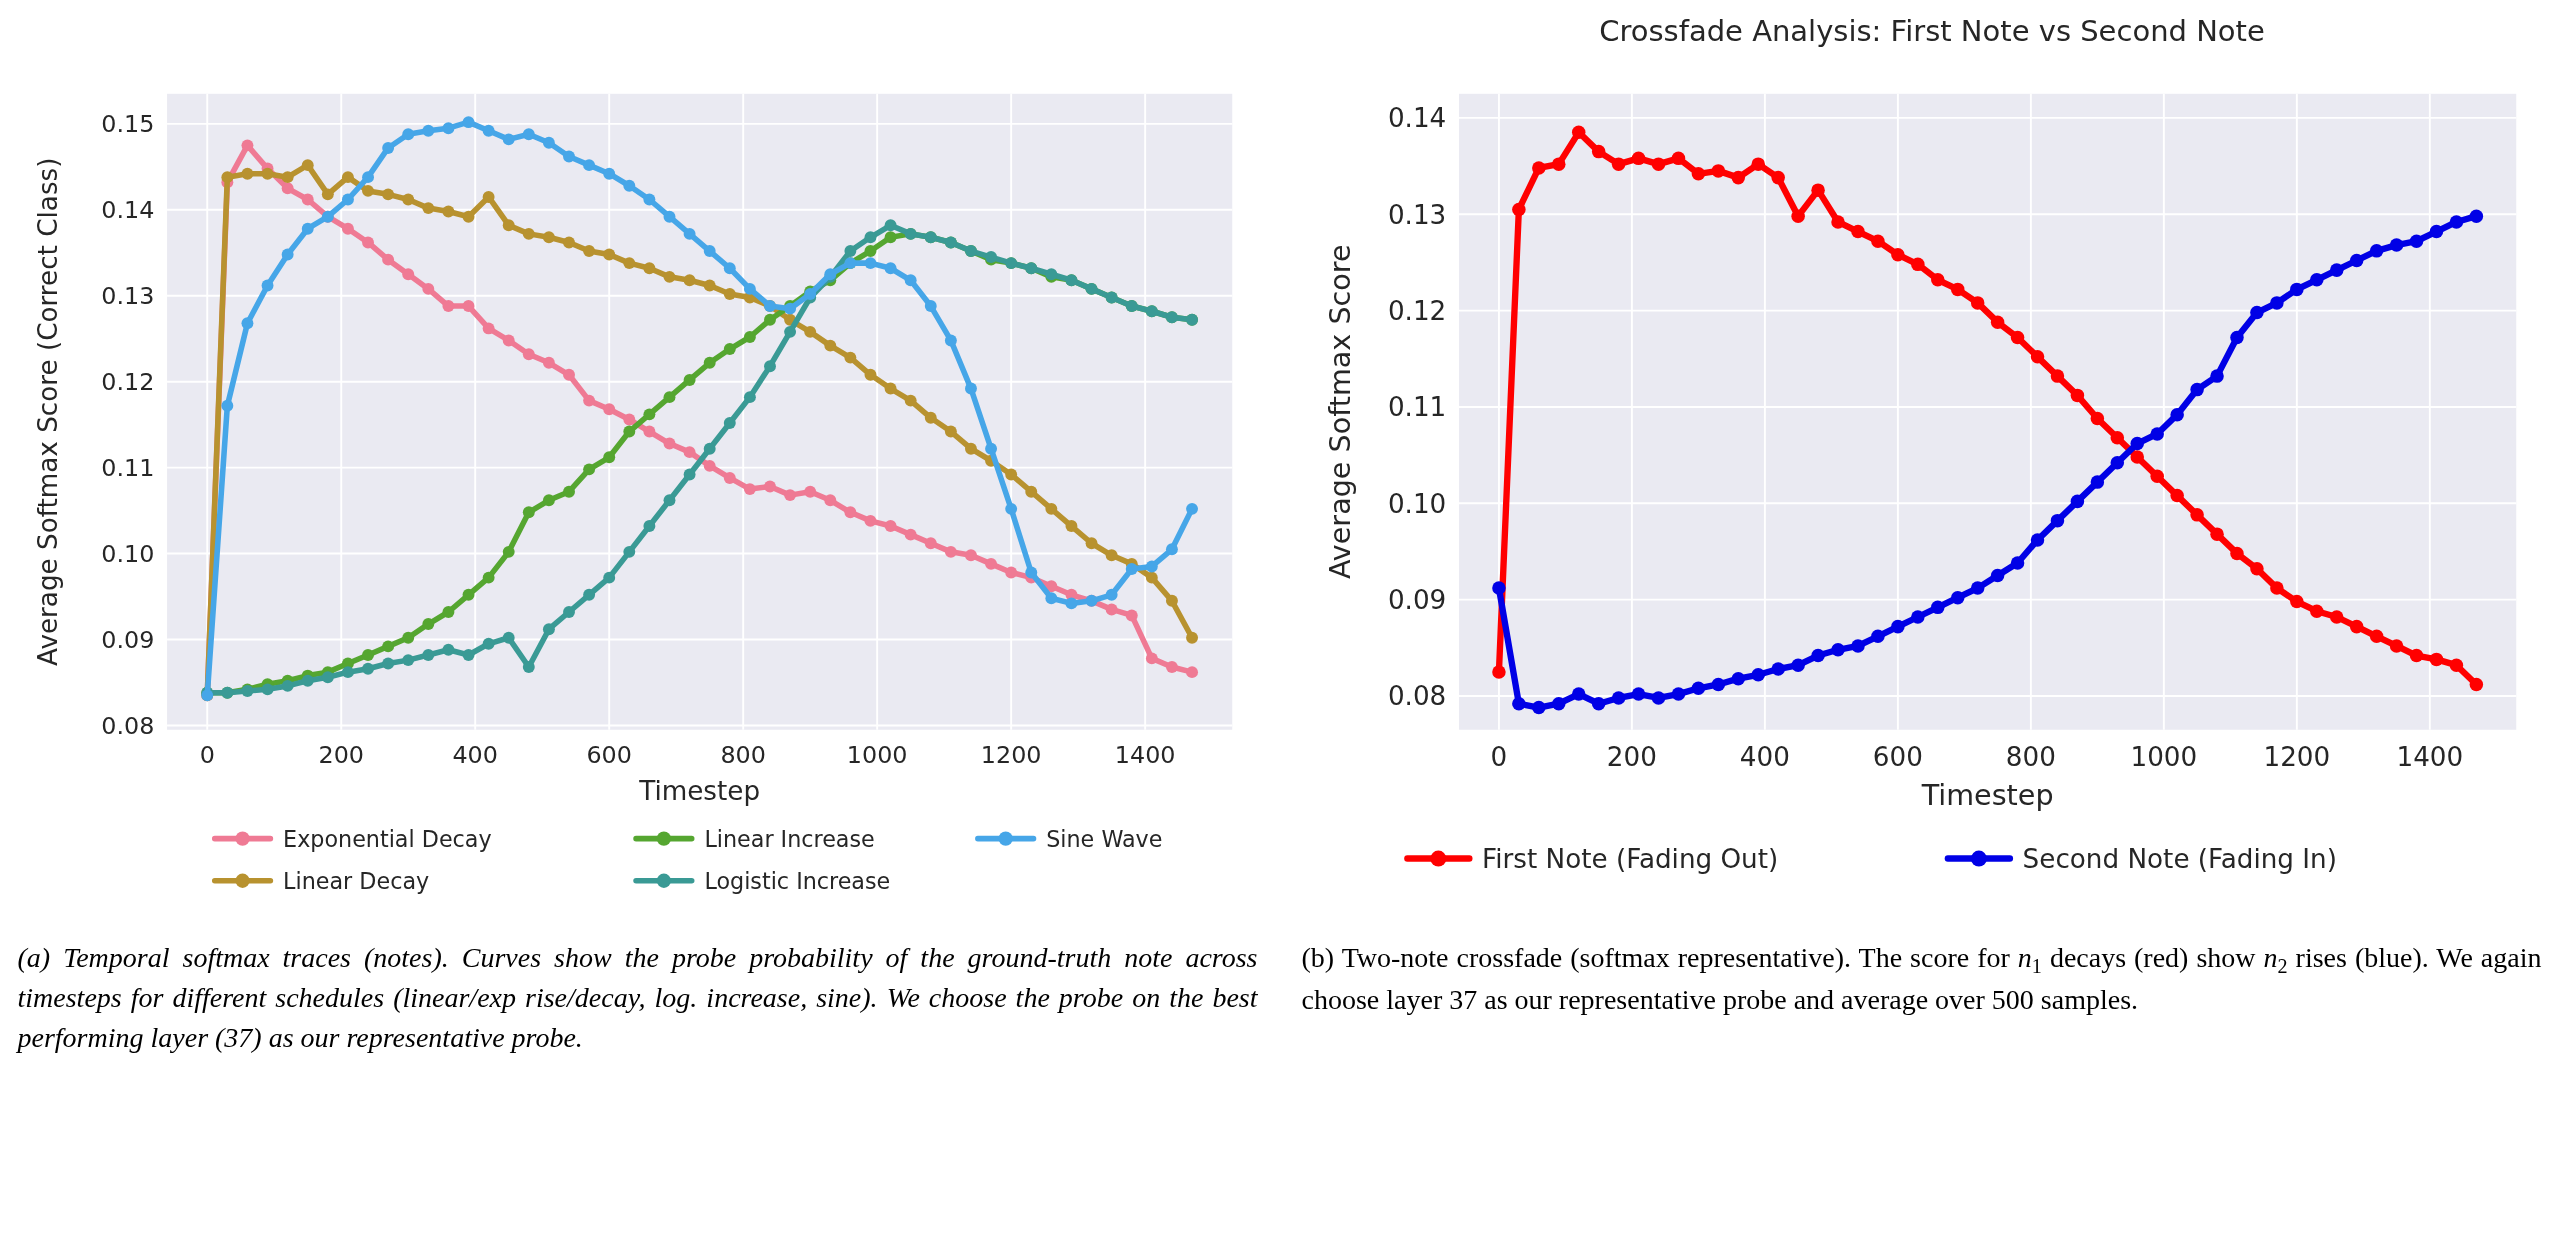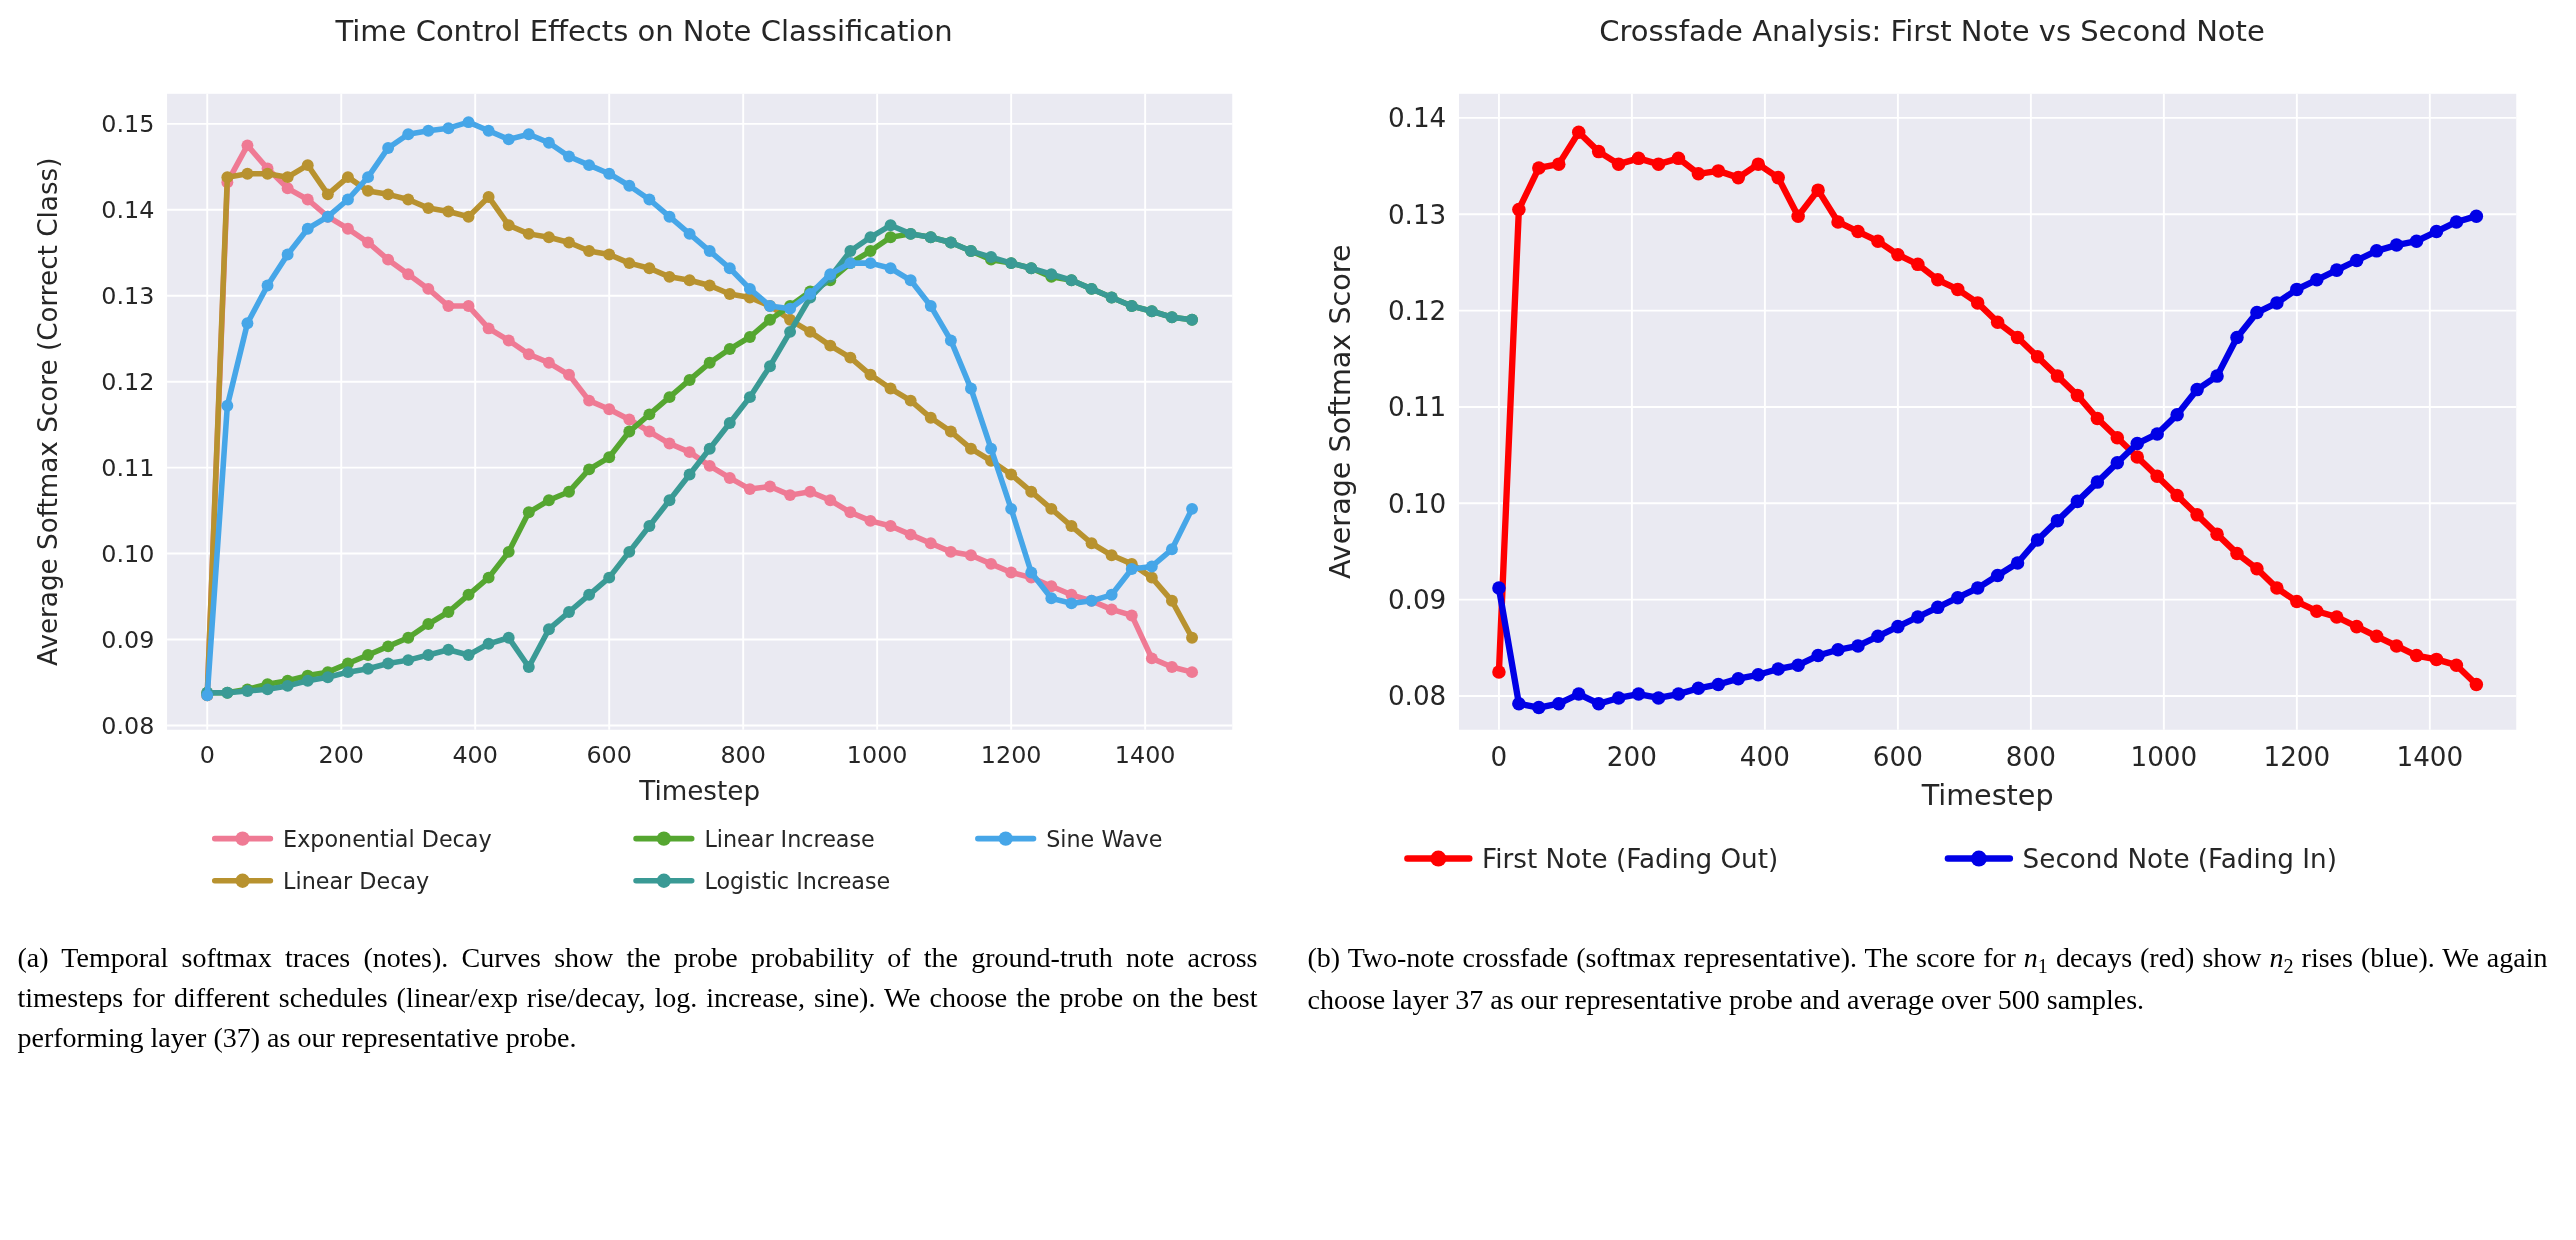--- a/index.html
+++ b/index.html
@@ -57,21 +57,22 @@
     width: 1240px;
     font-family: "Liberation Serif", serif;
     font-size: 28px;
     line-height: 1.42;
     color: #000000;
     text-align: justify;
     text-justify: inter-word;
   }
   .caption-a {
     margin-left: 17.5px;
-    margin-right: 26px;
+    margin-right: 20px;
+    font-style: italic;
   }
   .caption-b {
     margin-left: 24px;
   }
   .sub {
     font-size: 0.72em;
     vertical-align: -0.28em;
   }
   .ital {
     font-style: italic;
@@ -79,21 +80,20 @@
 </style>
 </head>
 <body>
 
 <div class="page">
 
   <div class="figures">
 
     <div class="fig-col">
       <div class="panel">
-        <div class="chart-title">Time Control Effects on Note Classification</div>
         <svg id="svg-a" width="1288" height="938" viewBox="0 0 1620 1180">
             <rect x="210" y="118" width="1340" height="800" fill="#eaeaf2"></rect>
             <line x1="210" y1="912.5945945945946" x2="1550" y2="912.5945945945946" stroke="#ffffff" stroke-width="2.4"></line>
             <line x1="210" y1="804.4864864864866" x2="1550" y2="804.4864864864866" stroke="#ffffff" stroke-width="2.4"></line>
             <line x1="210" y1="696.3783783783783" x2="1550" y2="696.3783783783783" stroke="#ffffff" stroke-width="2.4"></line>
             <line x1="210" y1="588.2702702702702" x2="1550" y2="588.2702702702702" stroke="#ffffff" stroke-width="2.4"></line>
             <line x1="210" y1="480.1621621621622" x2="1550" y2="480.1621621621622" stroke="#ffffff" stroke-width="2.4"></line>
             <line x1="210" y1="372.05405405405406" x2="1550" y2="372.05405405405406" stroke="#ffffff" stroke-width="2.4"></line>
             <line x1="210" y1="263.9459459459458" x2="1550" y2="263.9459459459458" stroke="#ffffff" stroke-width="2.4"></line>
             <line x1="210" y1="155.83783783783792" x2="1550" y2="155.83783783783792" stroke="#ffffff" stroke-width="2.4"></line>

